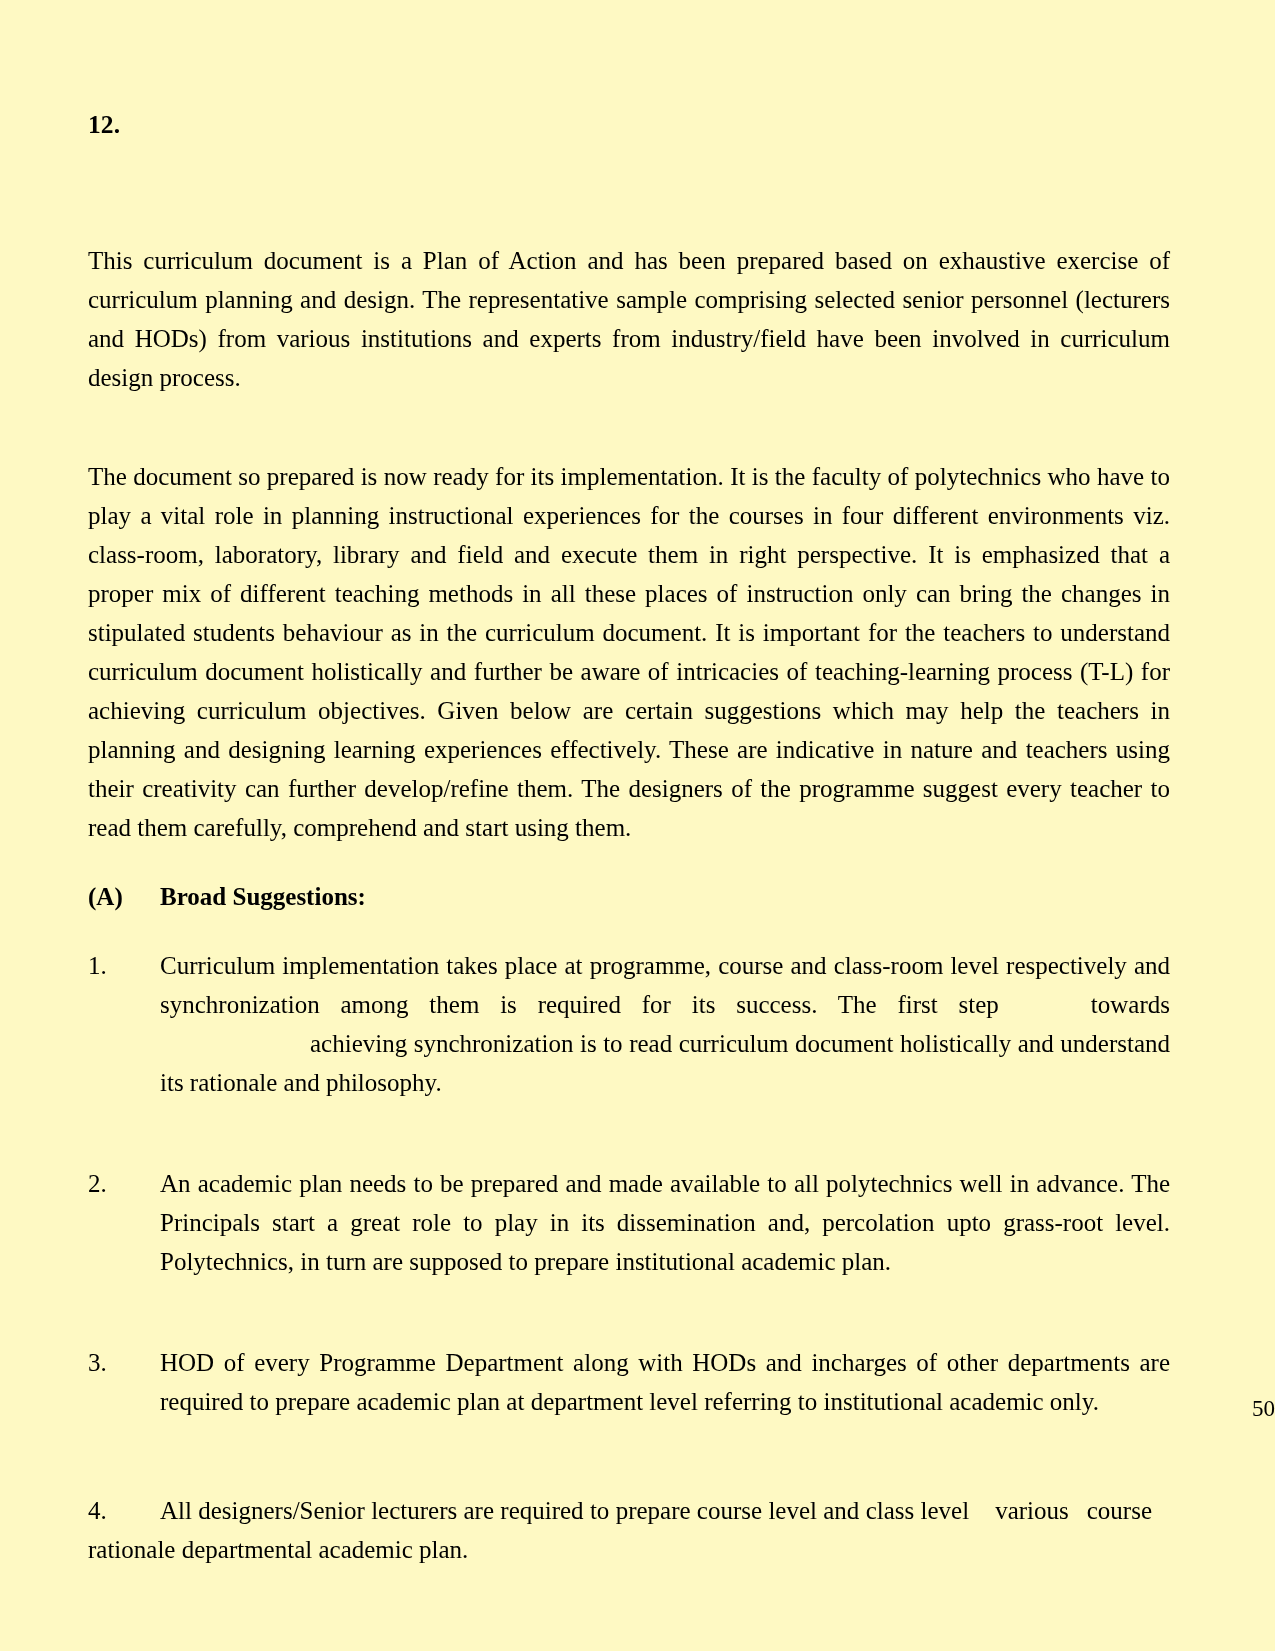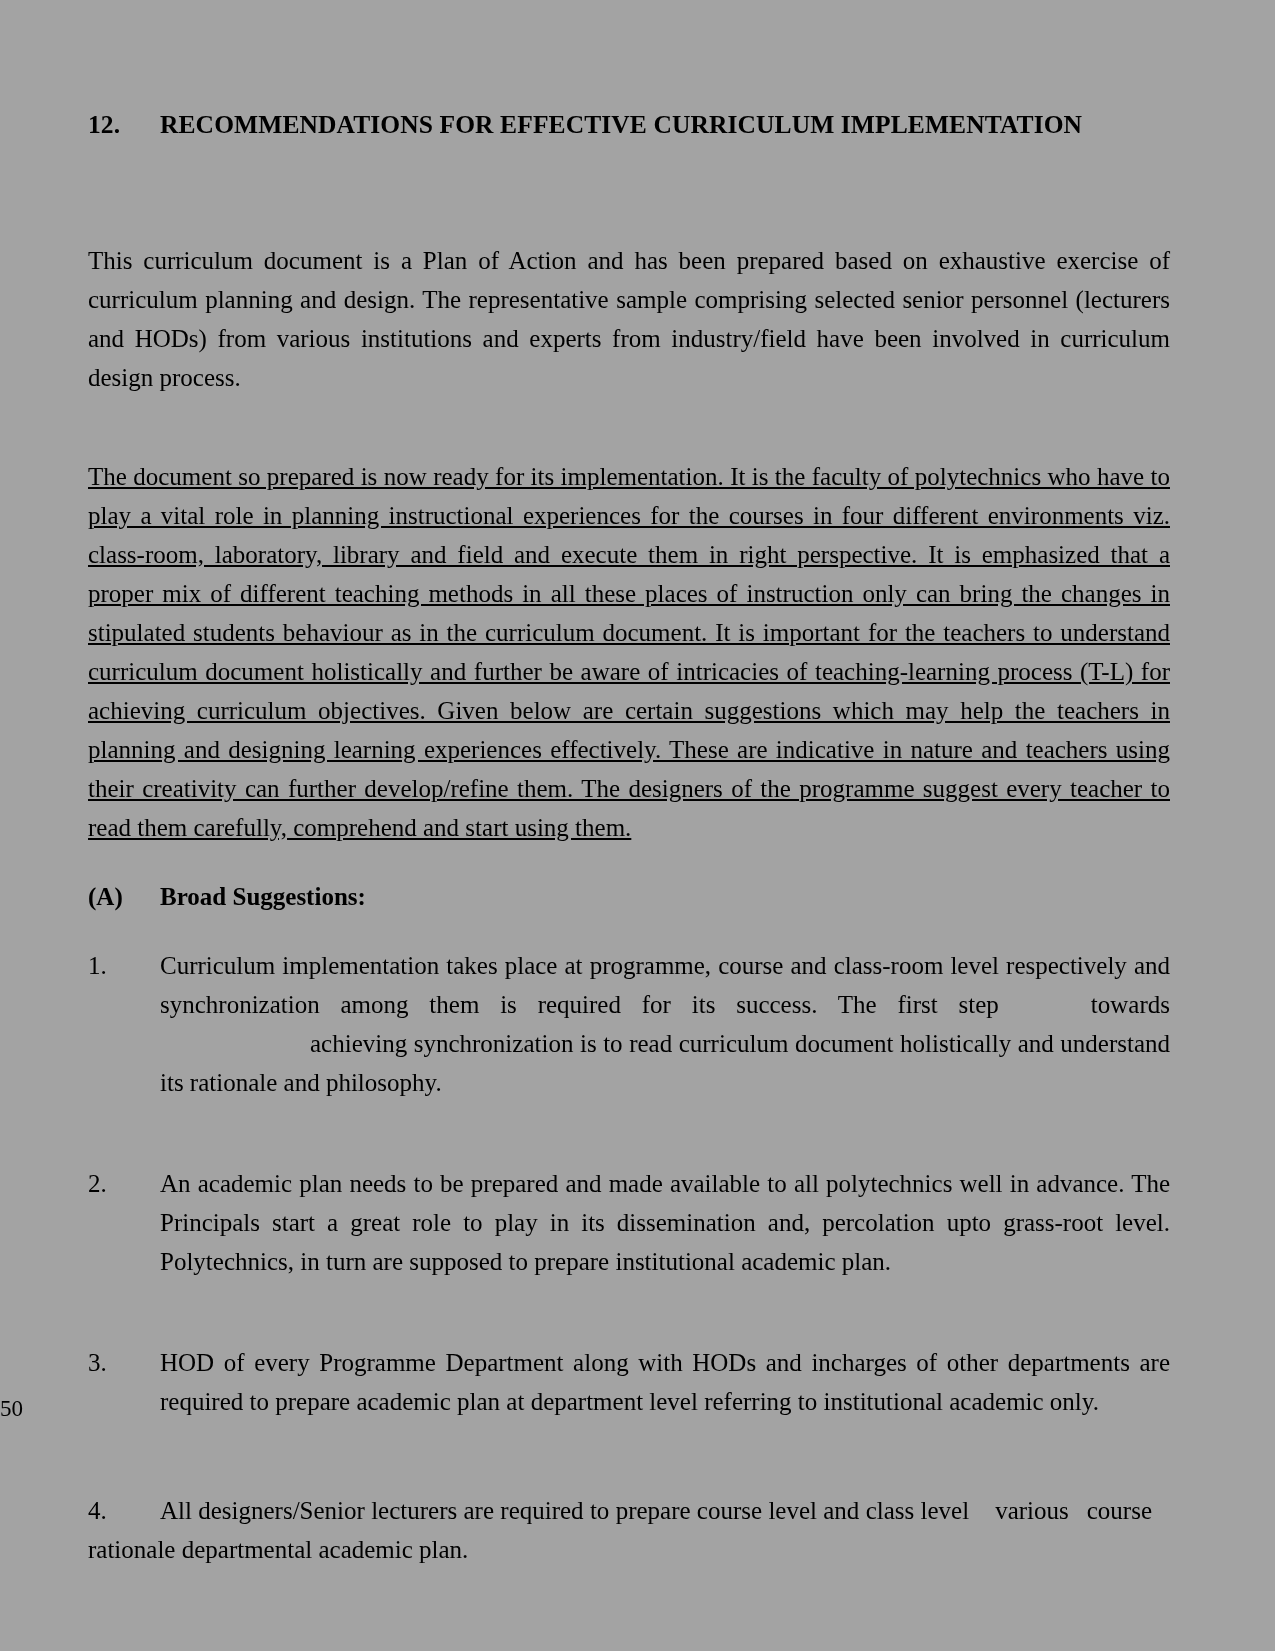--- a/index.html
+++ b/index.html
@@ -9,21 +9,21 @@
   }
   body {
     font-family: "Liberation Serif", "DejaVu Serif", serif;
     color: #000000;
   }
   .page {
     position: relative;
     width: 1275px;
     height: 1651px;
     margin: 0 auto;
-    background: #a3a3a3;
+    background: #fef9c3;
     box-sizing: border-box;
     padding: 15px;
     overflow: hidden;
   }
   .content {
     position: absolute;
     left: 88px;
     top: 0;
     width: 1082px;
   }
@@ -48,21 +48,21 @@
 
   
   .para {
     font-size: 25px;
     line-height: 39px;
     text-align: justify;
     text-justify: inter-word;
     margin: 0;
   }
   .para.p1 { margin-top: 100px; }
-  .para.p2 { margin-top: 60px; text-decoration: underline; }
+  .para.p2 { margin-top: 60px; }
 
   
   .sub-heading {
     display: flex;
     align-items: baseline;
     font-weight: bold;
     font-size: 25px;
     line-height: 39px;
     margin-top: 30px;
   }
@@ -109,34 +109,33 @@
   .wgap-2 { display: inline-block; width: 150px; }
   .wgap-3 { display: inline-block; width: 26px; }
   .wgap-4 { display: inline-block; width: 18px; }
 
   
   .page-number {
     position: absolute;
     left: 0;
     right: 0;
     top: 1395px;
-    text-align: left;
+    text-align: right;
     font-size: 23px;
     line-height: 28px;
   }
 </style>
 </head>
 <body>
 
 <div class="page">
   <div class="content">
 
     <div class="section-heading">
       <span class="num">12.</span>
-      <span class="title">RECOMMENDATIONS FOR EFFECTIVE CURRICULUM IMPLEMENTATION</span>
     </div>
 
     <p class="para p1">This curriculum document is a Plan of Action and has been prepared based on exhaustive exercise of curriculum planning and design.  The representative sample comprising selected senior personnel (lecturers and HODs) from various institutions and experts from industry/field have been involved in curriculum design process.</p>
 
     <p class="para p2">The document so prepared is now ready for its implementation.  It is the faculty of polytechnics who have to play a vital role in planning instructional experiences for the courses in four different environments viz. class-room, laboratory, library and field and execute them in right perspective.  It is emphasized that a proper mix of different teaching methods in all these places of instruction only can bring the changes in stipulated students behaviour as in the curriculum document.  It is important for the teachers to understand curriculum document holistically and further be aware of intricacies of teaching-learning process (T-L) for achieving curriculum objectives.  Given below are certain suggestions which may help the teachers in planning and designing learning experiences effectively.   These are indicative in nature and teachers using their creativity can further develop/refine them.  The designers of the programme suggest every teacher to read them carefully, comprehend and start using them.</p>
 
     <div class="sub-heading">
       <span class="sub-label">(A)</span>
       <span class="sub-title">Broad Suggestions:</span>
     </div>

